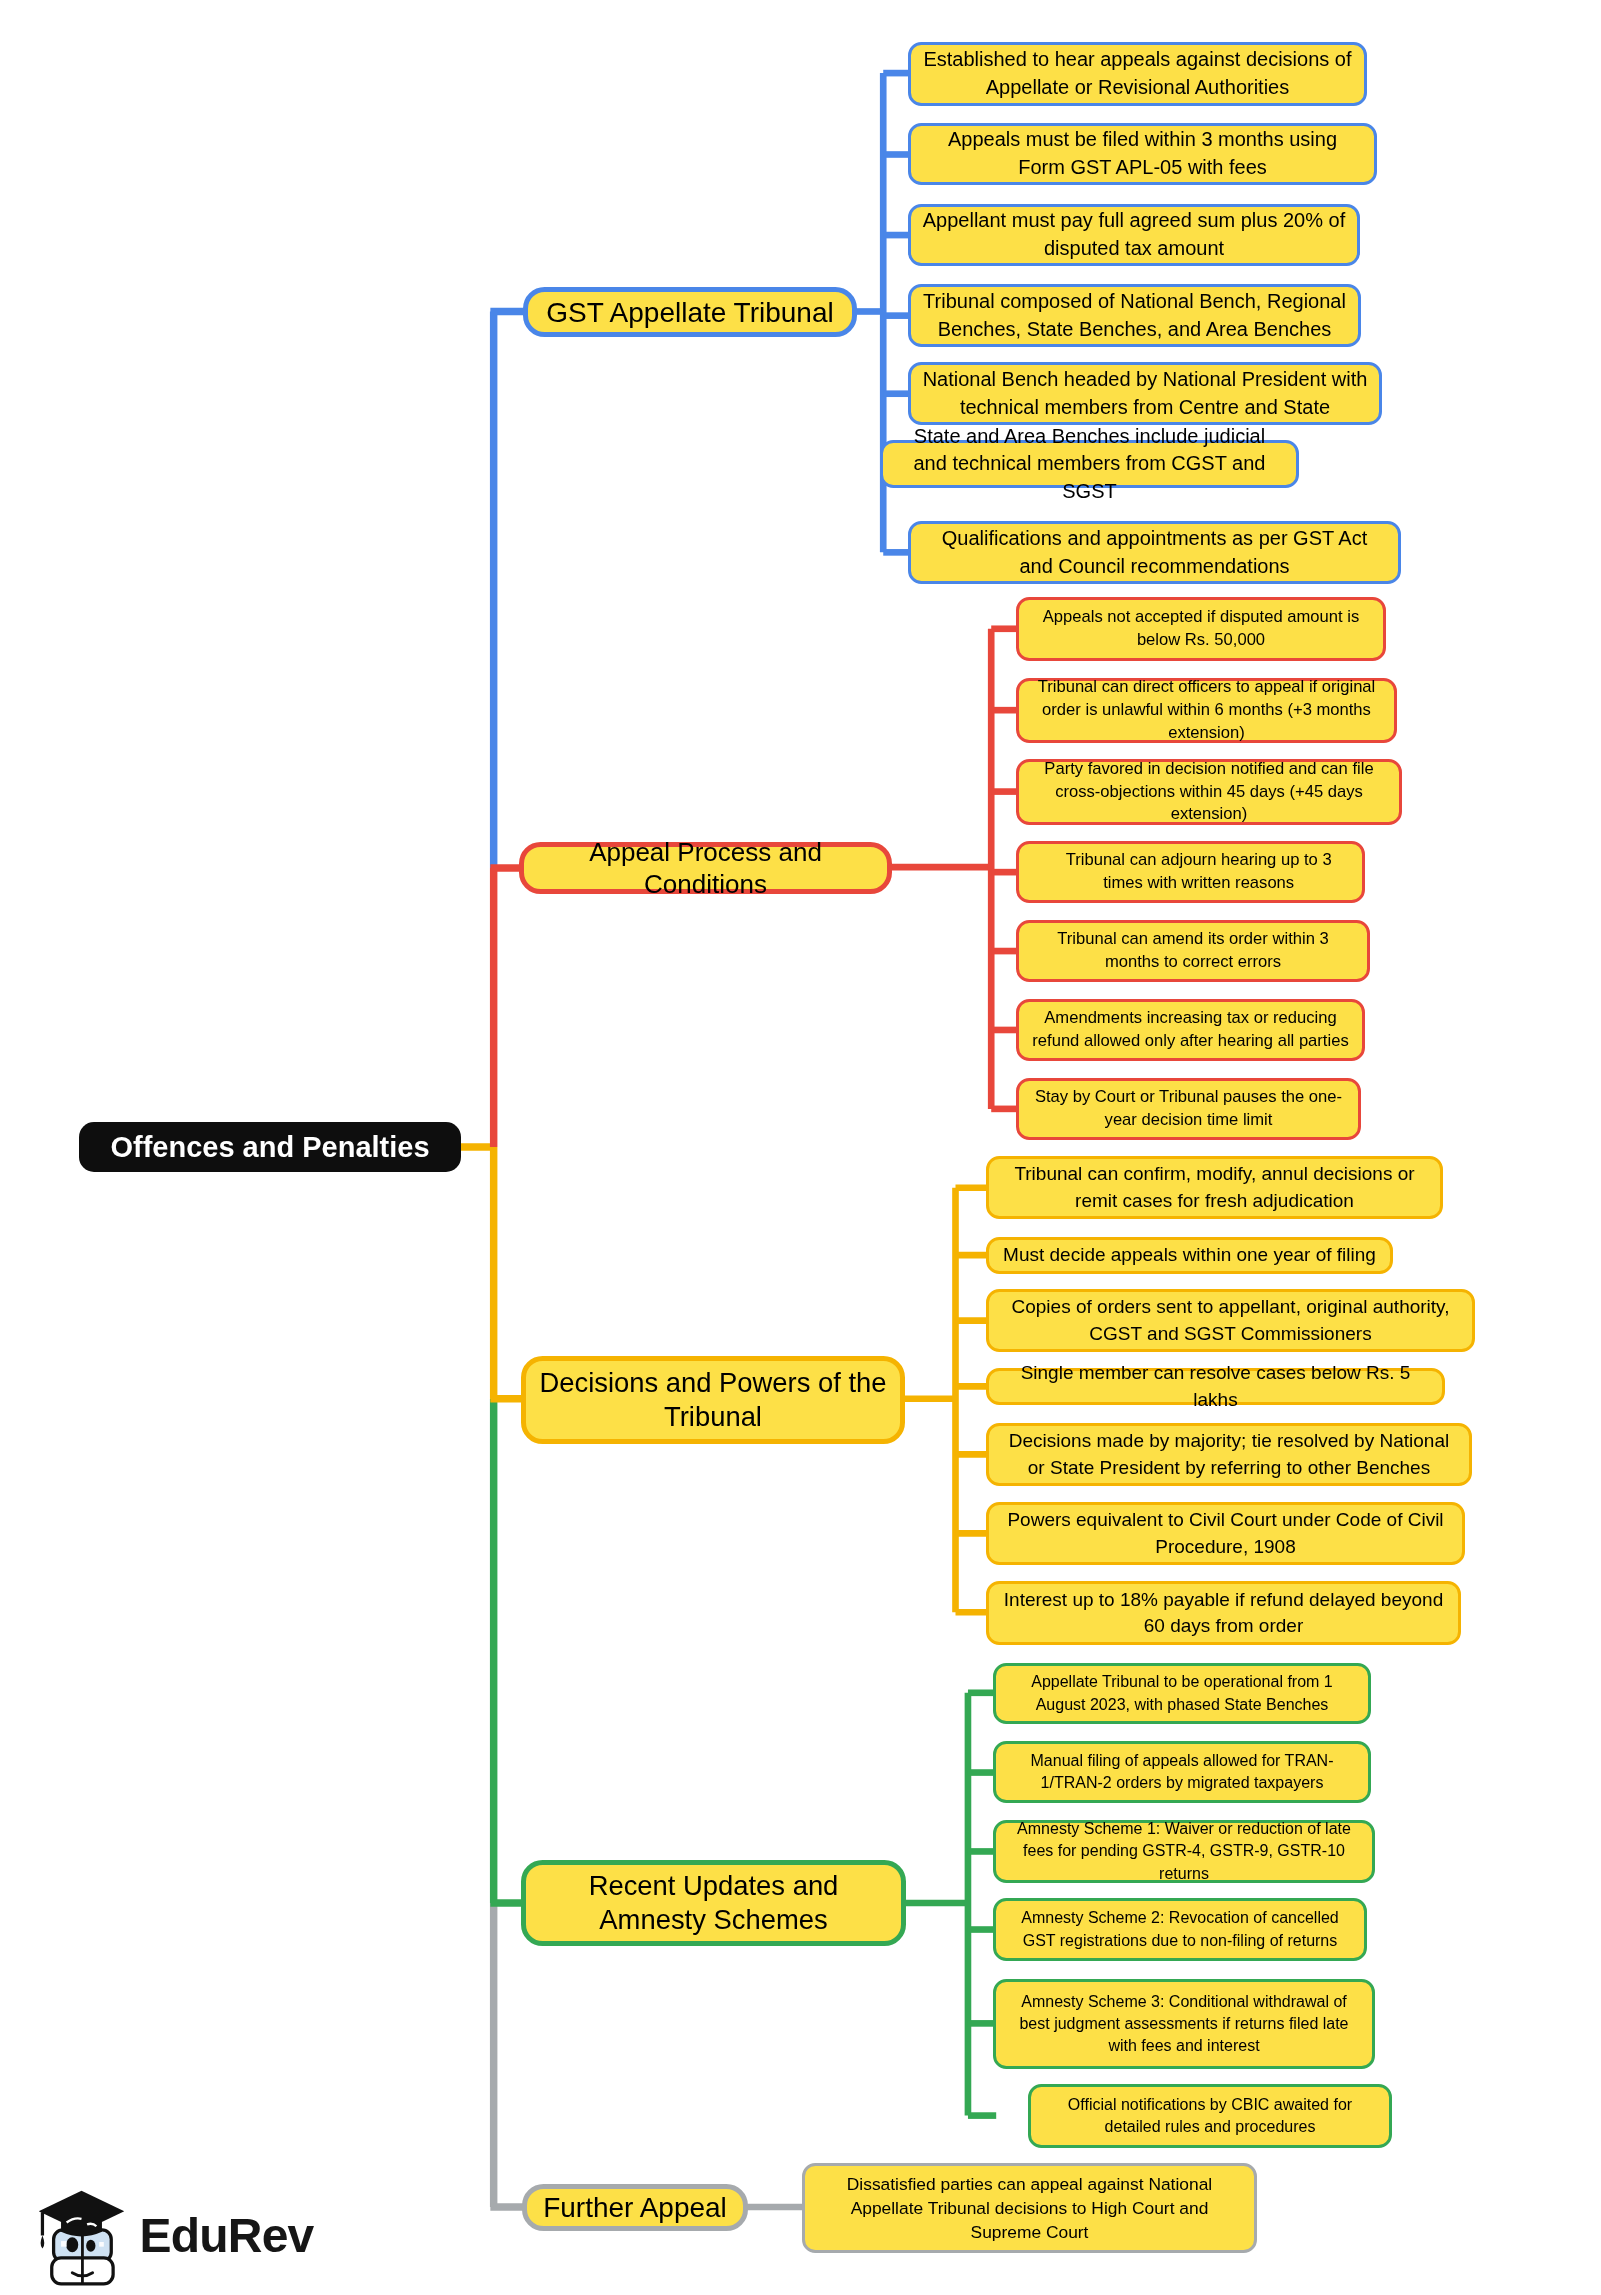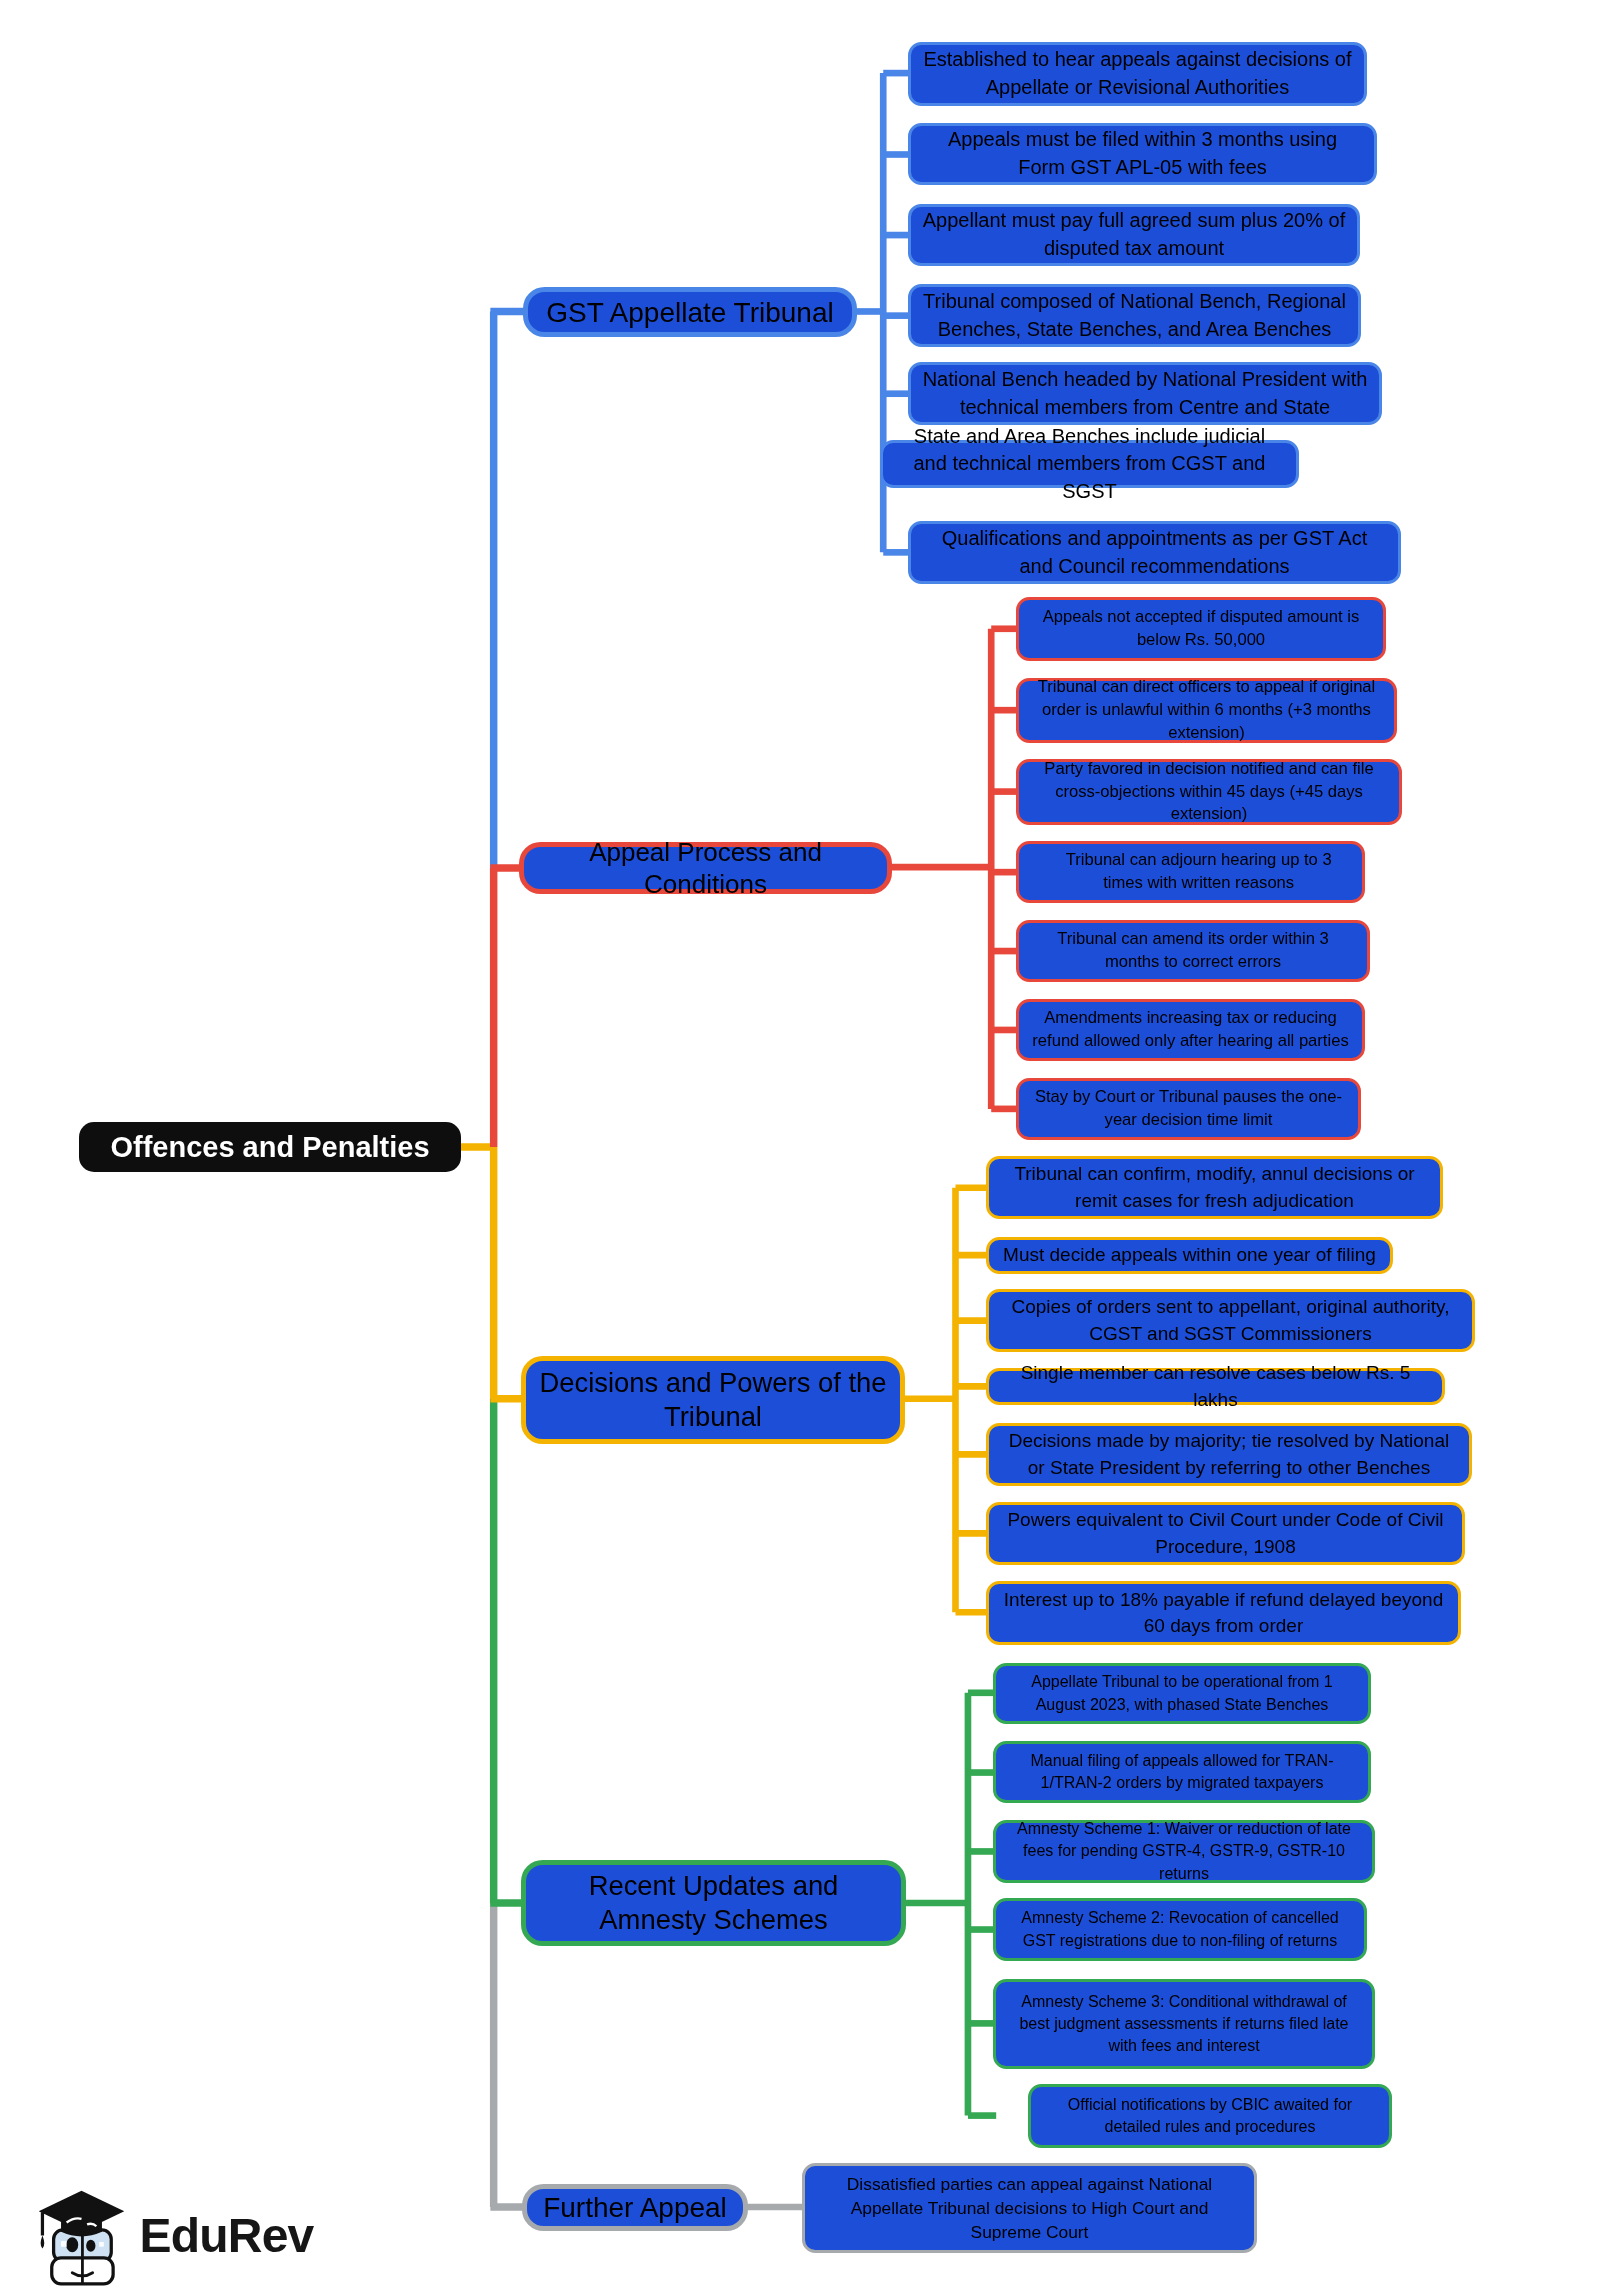--- a/index.html
+++ b/index.html
@@ -1,19 +1,19 @@
 <!DOCTYPE html>
 <html style="font-size:13.3px"><head>
 <meta charset="utf-8">
 <style>
   html,body{margin:0;padding:0;background:#ffffff;}
   #canvas{position:relative;width:1602px;height:2295px;background:#ffffff;overflow:hidden;
           font-family:"Liberation Sans", sans-serif;}
   #wires{position:absolute;left:0;top:0;width:1602px;height:2295px;}
-  .node{position:absolute;box-sizing:border-box;background:#1d4ed8;display:flex;
+  .node{position:absolute;box-sizing:border-box;background:#fde047;display:flex;
         align-items:center;justify-content:center;text-align:center;color:#000;}
   .child{border:3.7px solid #000;border-radius:13.3px;line-height:1.38;padding:1.7px 11.6px;}
   .branch{border:5px solid #000;border-radius:21.6px;line-height:1.25;padding:1.7px 8.3px;}
   .root{background:#0e0e0e;color:#ffffff;border-radius:15px;font-weight:bold;}
   .c-blue{border-color:#4a86e8;}
   .c-red{border-color:#e8473b;}
   .c-yellow{border-color:#f5b301;}
   .c-green{border-color:#34a853;}
   .c-gray{border-color:#a6aaad;}
   #logo{position:absolute;left:35px;top:2183px;display:flex;align-items:center;}
@@ -84,21 +84,21 @@
   <div class="node root" style="left:79px;top:1122px;width:382px;height:50px;font-size:29px;">Offences and Penalties</div>
 
   <div class="node branch c-blue" style="left:523px;top:287px;width:334px;height:50px;font-size:28px;">GST Appellate Tribunal</div>
   <div class="node branch c-red" style="left:519px;top:842px;width:373px;height:52px;font-size:26px;">Appeal Process and Conditions</div>
   <div class="node branch c-yellow" style="left:521px;top:1356px;width:384px;height:88px;font-size:27.4px;">Decisions and Powers of the Tribunal</div>
   <div class="node branch c-green" style="left:521px;top:1860px;width:385px;height:86px;font-size:27.4px;">Recent Updates and Amnesty Schemes</div>
   <div class="node branch c-gray" style="left:522px;top:2184px;width:226px;height:47px;font-size:28px;">Further Appeal</div>
 
   <div class="node child c-blue" style="left:908px;top:42px;width:459px;height:64px;font-size:20px;">Established to hear appeals against decisions of Appellate or Revisional Authorities</div>
   <div class="node child c-blue" style="left:908px;top:123px;width:469px;height:62px;font-size:20px;">Appeals must be filed within 3 months using Form GST APL-05 with fees</div>
-  <div class="node child c-blue" style="left:908px;top:204px;width:452px;height:62px;font-size:20px;border-radius:13px;">Appellant must pay full agreed sum plus 20% of disputed tax amount</div>
+  <div class="node child c-blue" style="left:908px;top:204px;width:452px;height:62px;font-size:20px;">Appellant must pay full agreed sum plus 20% of disputed tax amount</div>
   <div class="node child c-blue" style="left:908px;top:284px;width:453px;height:63px;font-size:20px;">Tribunal composed of National Bench, Regional Benches, State Benches, and Area Benches</div>
   <div class="node child c-blue" style="left:908px;top:362px;width:474px;height:63px;font-size:20px;">National Bench headed by National President with technical members from Centre and State</div>
   <div class="node child c-blue" style="left:880px;top:440px;width:419px;height:48px;font-size:20px;">State and Area Benches include judicial and technical members from CGST and SGST</div>
   <div class="node child c-blue" style="left:908px;top:521px;width:493px;height:63px;font-size:20px;">Qualifications and appointments as per GST Act and Council recommendations</div>
 
   <div class="node child c-red" style="left:1016px;top:597px;width:370px;height:64px;font-size:16.6px;">Appeals not accepted if disputed amount is below Rs. 50,000</div>
   <div class="node child c-red" style="left:1016px;top:678px;width:381px;height:65px;font-size:16.6px;">Tribunal can direct officers to appeal if original order is unlawful within 6 months (+3 months extension)</div>
   <div class="node child c-red" style="left:1016px;top:759px;width:386px;height:66px;font-size:16.6px;">Party favored in decision notified and can file cross-objections within 45 days (+45 days extension)</div>
   <div class="node child c-red" style="left:1016px;top:841px;width:349px;height:62px;font-size:16.6px;padding-left:28px;">Tribunal can adjourn hearing up to 3 times with written reasons</div>
   <div class="node child c-red" style="left:1016px;top:920px;width:354px;height:62px;font-size:16.6px;">Tribunal can amend its order within 3 months to correct errors</div>

